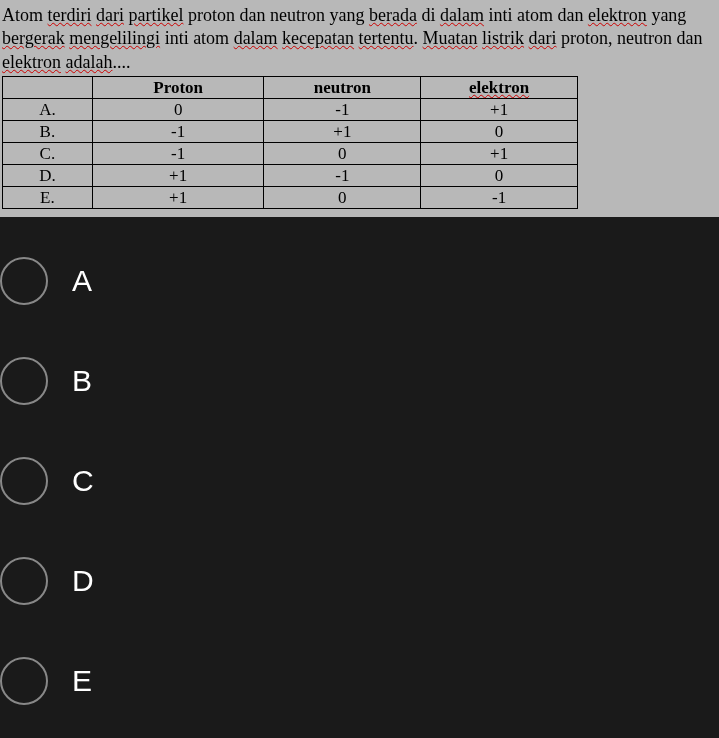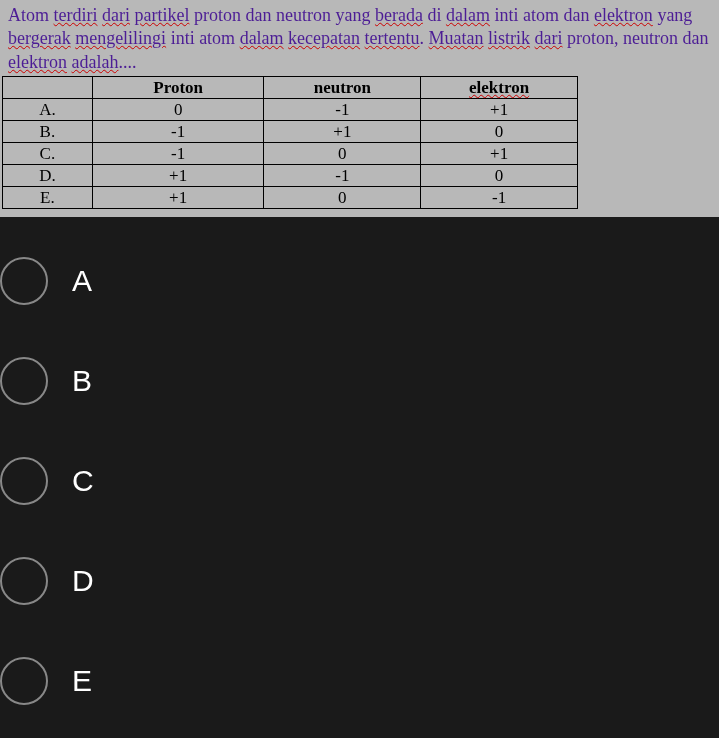--- a/index.html
+++ b/index.html
@@ -17,22 +17,22 @@
     }
     
     .question-image {
       width: 100%;
       background: #b8b8b8;
       padding: 0;
     }
     
     .question-text {
       font-size: 18px;
-      color: #4c1d95;
-      padding: 4px 2px 2px 8px;
+      color: #000000;
+      padding: 4px 2px 2px 2px;
       line-height: 1.3;
     }
     
     .wavy-red {
       text-decoration: underline wavy #c00;
       text-decoration-thickness: 1px;
     }
     
     .table-container {
       padding: 0 2px 8px 2px;

